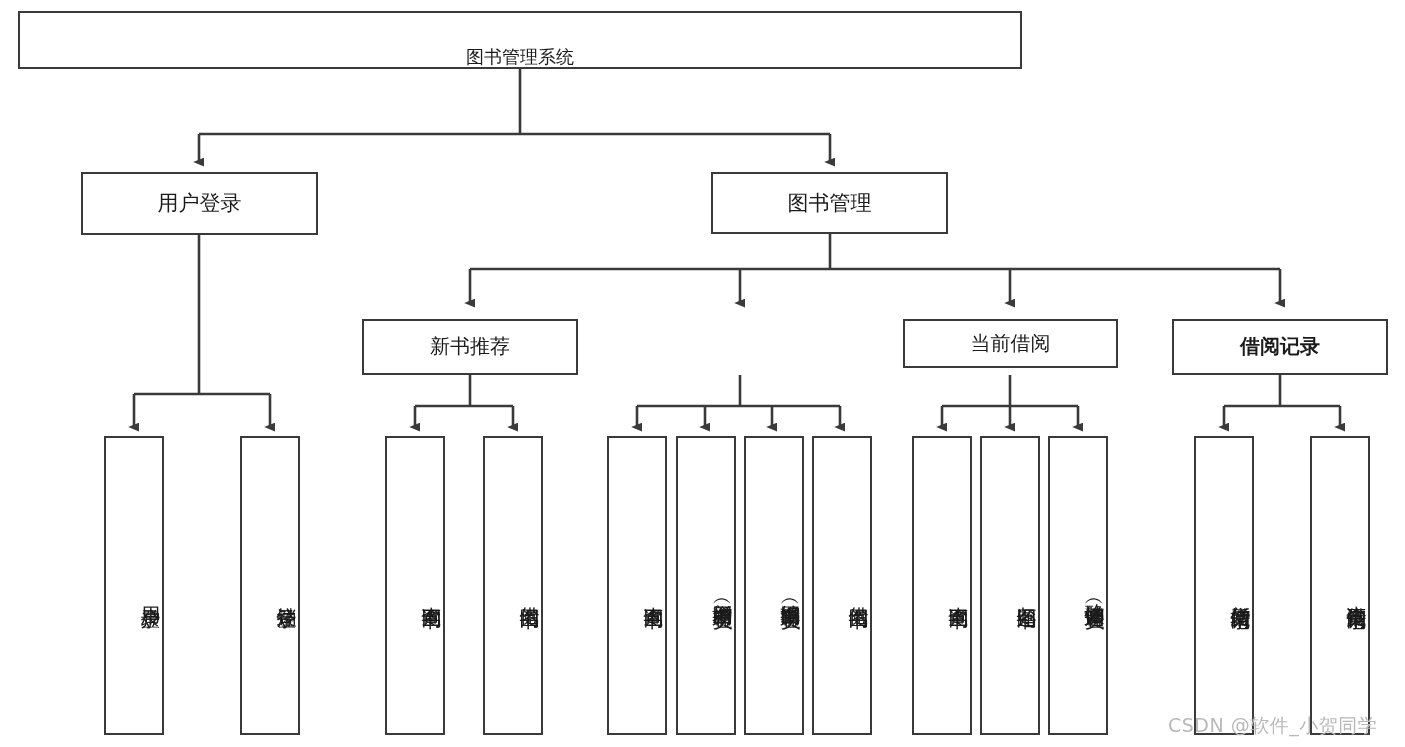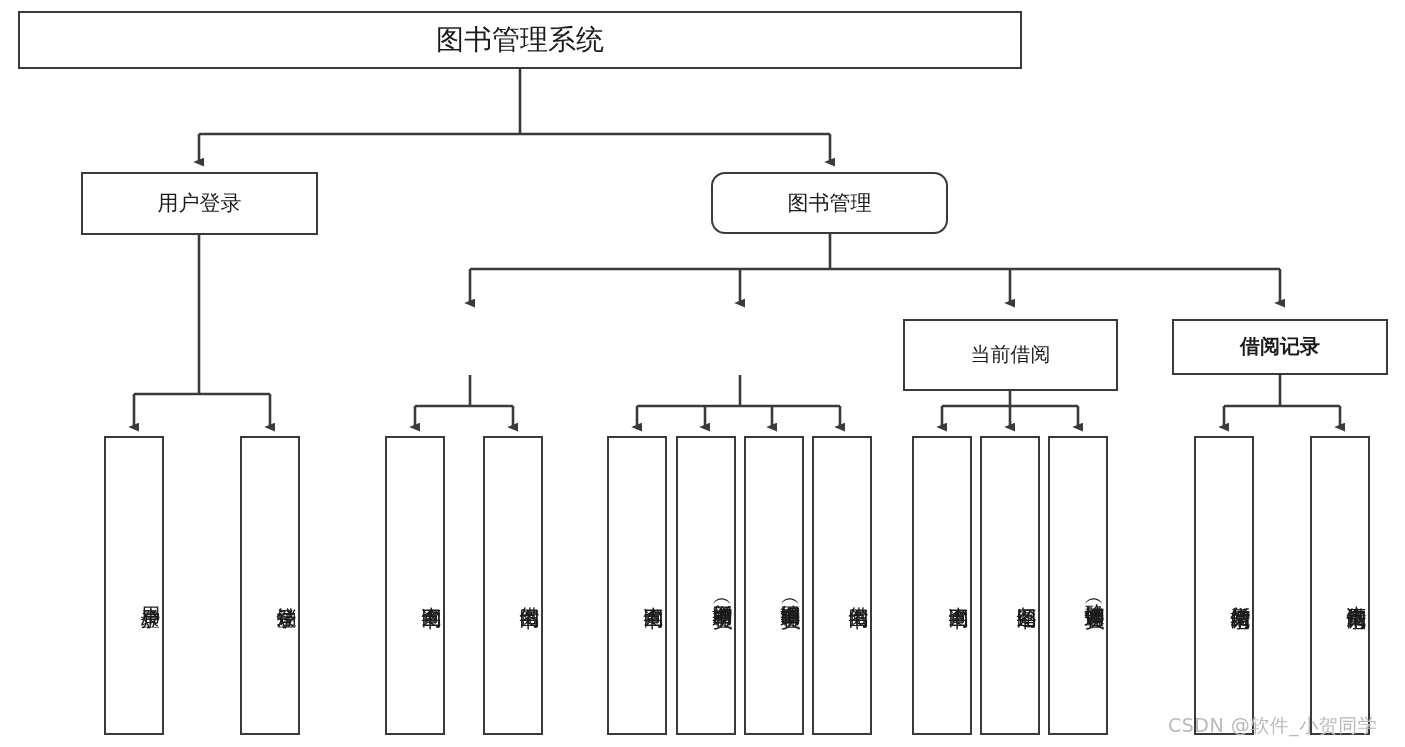--- a/index.html
+++ b/index.html
@@ -32,21 +32,22 @@
     background: #ffffff;
     border: 2px solid #3a3a3a;
     display: flex;
     align-items: center;
     justify-content: center;
     color: #1b1b1b;
     text-align: center;
     line-height: 1.18;
   }
   .node.root {
-    font-size: 28px;
+    font-size: 18px;
+    align-items: flex-end;
   }
   .node.lvl1 {
     font-size: 21px;
   }
   .node.lvl2 {
     font-size: 20px;
   }
   .node.leaf {
     font-size: 20px;
     writing-mode: vertical-rl;
@@ -124,25 +125,28 @@
     </g>
   </svg>
 
   <div class="node root" style="left:18px; top:11px; width:1004px; height:58px;">
     <span>图书管理系统</span>
   </div>
 
   <div class="node lvl1" style="left:81px; top:172px; width:237px; height:63px;">
     <span>用户登录</span>
   </div>
-  <div class="node lvl1" style="left:711px; top:172px; width:237px; height:62px;border-radius:14px;">
+  <div class="node lvl1" style="left:711px; top:172px; width:237px; height:62px;">
     <span>图书管理</span>
   </div>
 
-  <div class="node lvl2" style="left:903px; top:319px; width:215px; height:72px;">
+  <div class="node lvl2" style="left:362px; top:319px; width:216px; height:56px;">
+    <span>新书推荐</span>
+  </div>
+  <div class="node lvl2" style="left:903px; top:319px; width:215px; height:49px;">
     <span>当前借阅</span>
   </div>
   <div class="node lvl2" style="left:1172px; top:319px; width:216px; height:56px;font-weight:bold;">
     <span>借阅记录</span>
   </div>
 
   <div class="node leaf" style="left:104px; top:436px; width:60px; height:299px;">
     <span>用户登录</span>
   </div>
   <div class="node leaf" style="left:240px; top:436px; width:60px; height:299px;">

